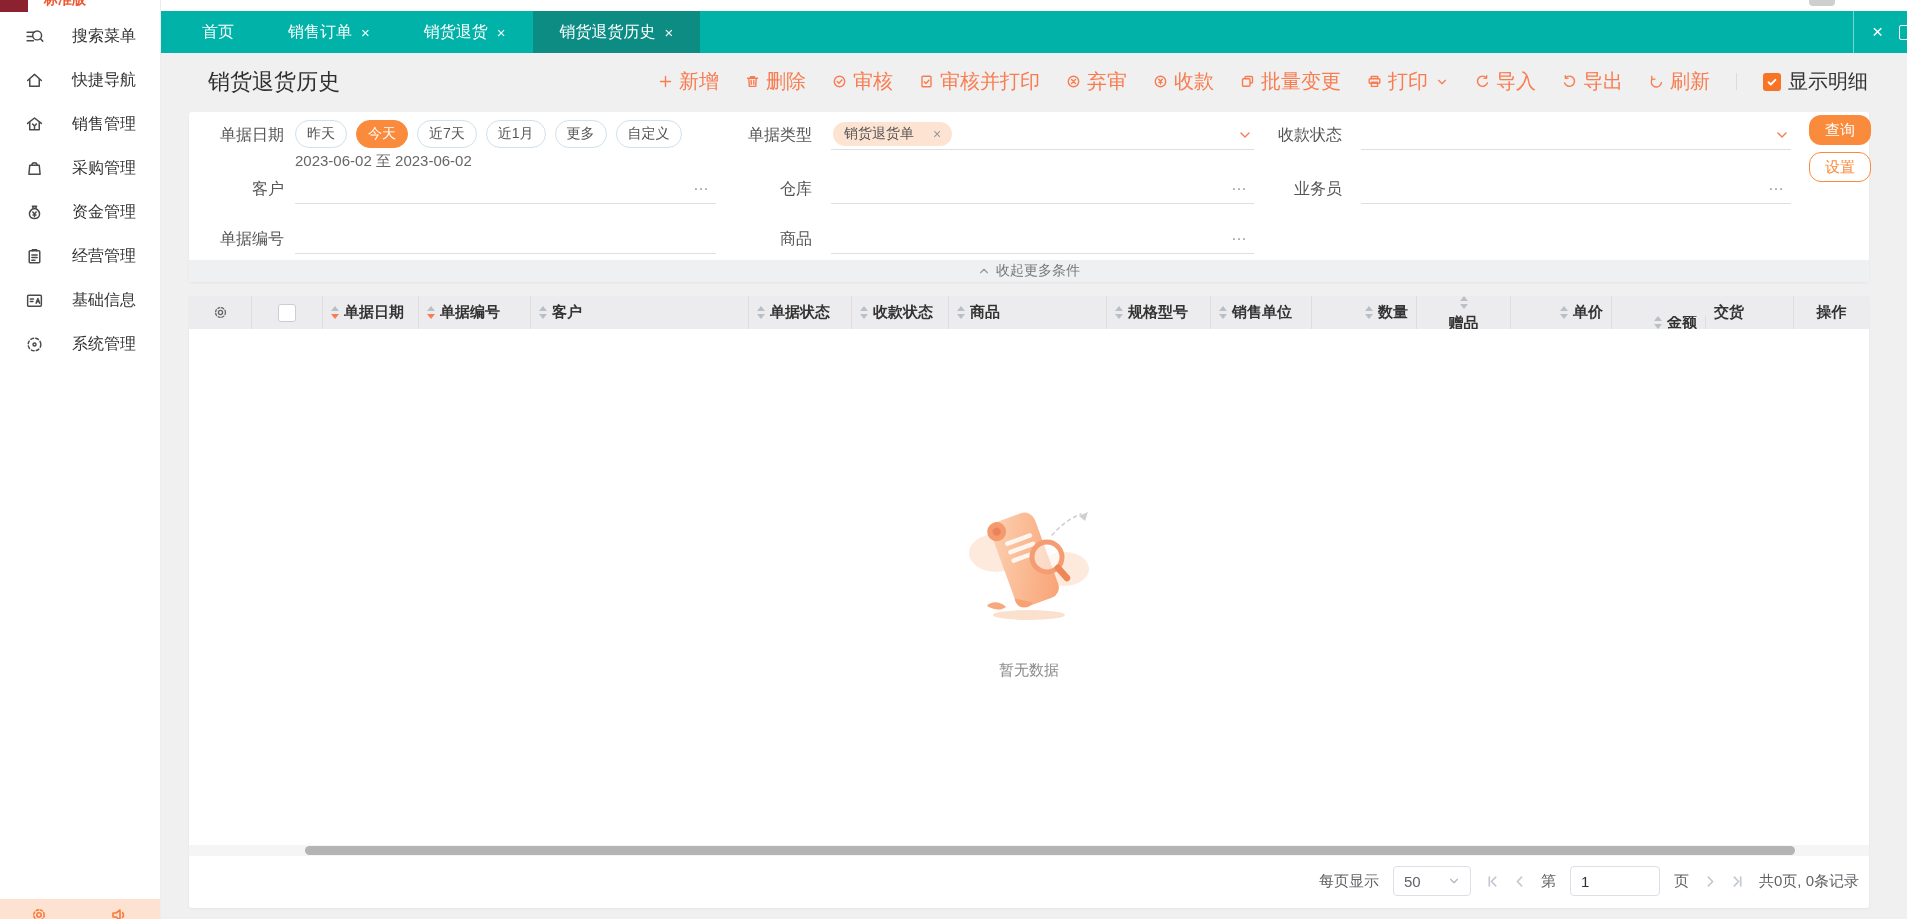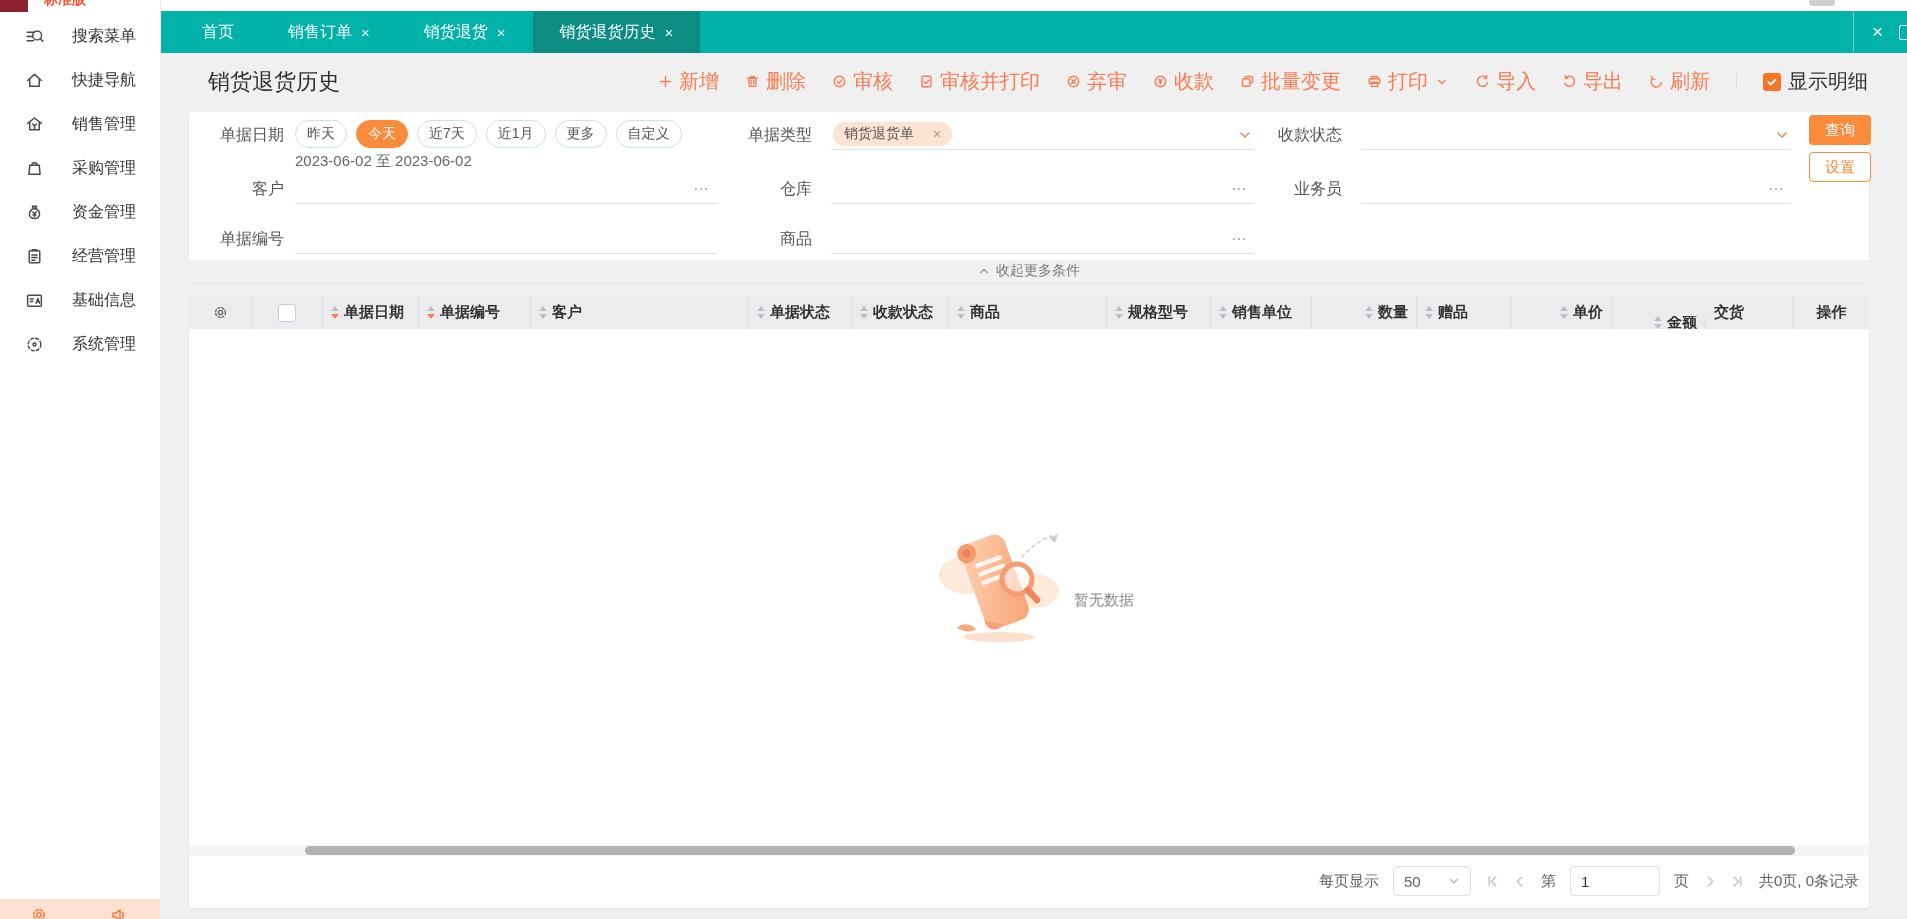--- a/index.html
+++ b/index.html
@@ -55,41 +55,41 @@
   .fc1{left:106px;width:421px;} .fc2{left:642px;width:423px;} .fc3{left:1172px;width:430px;}
   .pills{position:absolute;left:106px;top:8px;display:flex;gap:9px;}
   .pill{height:26px;padding:0 11px;border:1px solid #cfe1ea;border-radius:14px;display:flex;align-items:center;font-size:14px;color:#555;cursor:pointer;background:#fff;white-space:nowrap;}
   .pill.sel{background:#fa8b3d;border-color:#fa8b3d;color:#fff;}
   .date-range{position:absolute;left:106px;top:40px;font-size:15px;color:#666;}
   .tag{position:absolute;left:2px;top:2px;height:24px;padding:0 11px;background:#fde3d1;border-radius:13px;display:flex;align-items:center;gap:19px;font-size:14px;color:#555;cursor:pointer;}
   .tag-x{color:#999;font-size:14px;}
   .f-caret{position:absolute;right:2px;top:8px;width:14px;height:14px;color:#f87c50;cursor:pointer;}
   .f-caret svg{width:14px;height:14px;}
   .dots{position:absolute;right:6px;top:2px;color:#999;font-size:16px;letter-spacing:1px;cursor:pointer;}
-  .btn{position:absolute;left:1620px;width:62px;height:30px;border-radius:4px;font-size:15px;display:flex;align-items:center;justify-content:center;cursor:pointer;box-sizing:border-box;}
+  .btn{position:absolute;left:1620px;width:62px;height:30px;border-radius:12px;font-size:15px;display:flex;align-items:center;justify-content:center;cursor:pointer;box-sizing:border-box;}
   .btn-query{top:3px;background:#fa8b3d;color:#fff;}
   .btn-setting{top:40px;background:#fff;color:#fa8b3d;border:1px solid #fa8b3d;}
   .collapse-bar{position:absolute;left:0;bottom:0;width:100%;height:22px;background:#eef0f2;border-radius:0 0 3px 3px;display:flex;align-items:center;justify-content:center;gap:6px;color:#777;font-size:14px;cursor:pointer;}
   .collapse-bar .ic{width:12px;height:12px;color:#999;}
   .collapse-bar .ic svg{width:12px;height:12px;}
 
   
   .table-card{position:absolute;left:28px;top:296px;width:1680px;height:612px;background:#fff;border-radius:3px;box-shadow:0 1px 3px rgba(0,0,0,.05);}
   .thead{position:absolute;top:0;left:0;right:0;height:33px;background:#ececee;display:flex;align-items:stretch;font-size:15px;font-weight:bold;color:#333;}
   .th{display:flex;align-items:center;gap:5px;padding:0 8px;box-sizing:border-box;border-right:1px solid #dddde0;cursor:pointer;white-space:nowrap;overflow:hidden;}
   .th.a-right{justify-content:flex-end;} .th.a-center{justify-content:center;}
   .th-gear{width:62px;display:flex;align-items:center;justify-content:center;border-right:1px solid #dddde0;color:#666;cursor:pointer;}
   .th-gear svg{width:17px;height:17px;}
   .th-check{width:70px;display:flex;align-items:center;justify-content:center;border-right:1px solid #dddde0;}
   .hcheckbox{width:16px;height:16px;background:#fff;border:1px solid #c9ced6;border-radius:3px;cursor:pointer;}
   .sorts{display:flex;flex-direction:column;gap:3px;}
   .tri{width:0;height:0;border-left:4px solid transparent;border-right:4px solid transparent;}
   .tri.up{border-bottom:5px solid #b9bfc8;} .tri.down{border-top:5px solid #b9bfc8;}
   .tri.down.on{border-top-color:#f87c50;}
-  .tbody{position:absolute;top:33px;left:0;right:0;height:516px;display:flex;align-items:center;justify-content:center;border-radius:20px;}
+  .tbody{position:absolute;top:33px;left:0;right:0;height:516px;display:flex;flex-direction:column;align-items:center;justify-content:center;border-radius:20px;}
   .empty-text{margin-top:26px;font-size:15px;color:#8a8a8a;}
   .hscroll{position:absolute;left:0;top:549px;width:100%;height:11px;background:#f5f5f5;}
   .hthumb{position:absolute;left:116px;top:1px;width:1490px;height:9px;border-radius:5px;background:#b4b4b4;cursor:grab;}
   .pager{position:absolute;left:0;top:566px;width:100%;height:38px;display:flex;align-items:center;justify-content:flex-end;gap:14px;padding-right:10px;box-sizing:border-box;font-size:15px;color:#606266;}
   .psel{width:78px;height:30px;border:1px solid #dcdfe6;border-radius:4px;display:flex;align-items:center;justify-content:space-between;padding:0 10px;box-sizing:border-box;cursor:pointer;color:#606266;}
   .psel .ic{width:12px;height:12px;color:#b0b6bf;}
   .psel .ic svg{width:12px;height:12px;}
   .pnav{display:flex;align-items:center;gap:12px;color:#c4c9d1;}
   .pnav .ic{width:15px;height:15px;cursor:pointer;}
   .pnav .ic svg{width:15px;height:15px;stroke-width:1.6;}
@@ -480,21 +480,21 @@
           </span>
           <span>销售单位</span>
         </div>
         <div class="th a-right" style="width: 105px;">
           <span class="sorts">
             <span class="tri up"></span>
             <span class="tri down"></span>
           </span>
           <span>数量</span>
         </div>
-        <div class="th" style="width: 94px;">
+        <div class="th" style="width: 94px; flex-direction: column;">
           <span class="sorts">
             <span class="tri up"></span>
             <span class="tri down"></span>
           </span>
           <span>赠品</span>
         </div>
         <div class="th a-right" style="width: 101px;">
           <span class="sorts">
             <span class="tri up"></span>
             <span class="tri down"></span>

